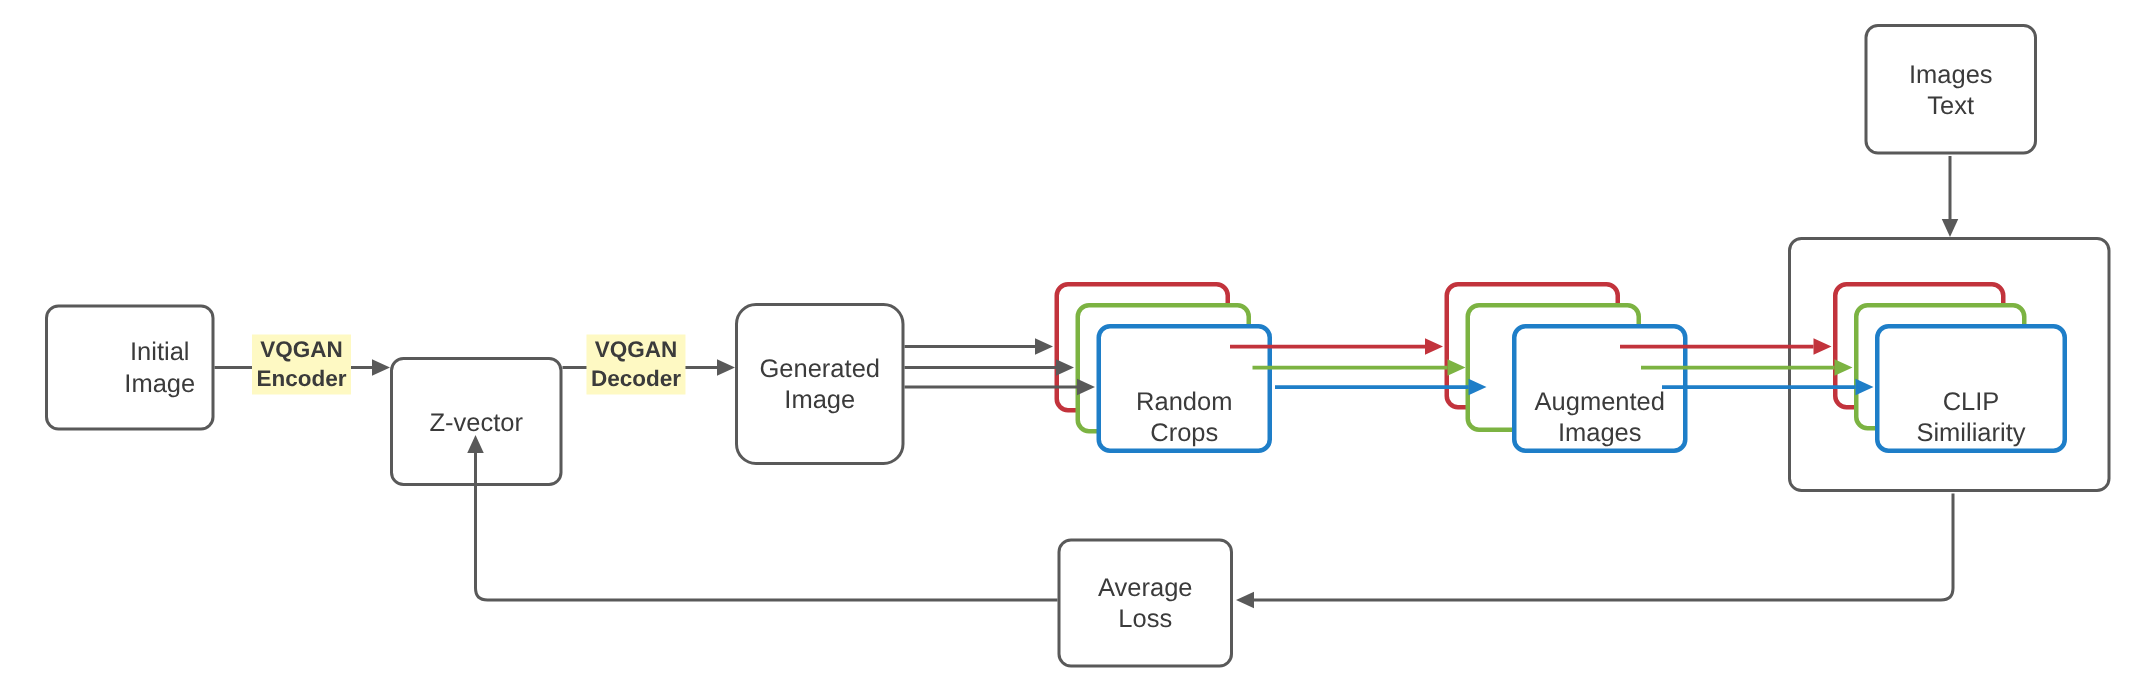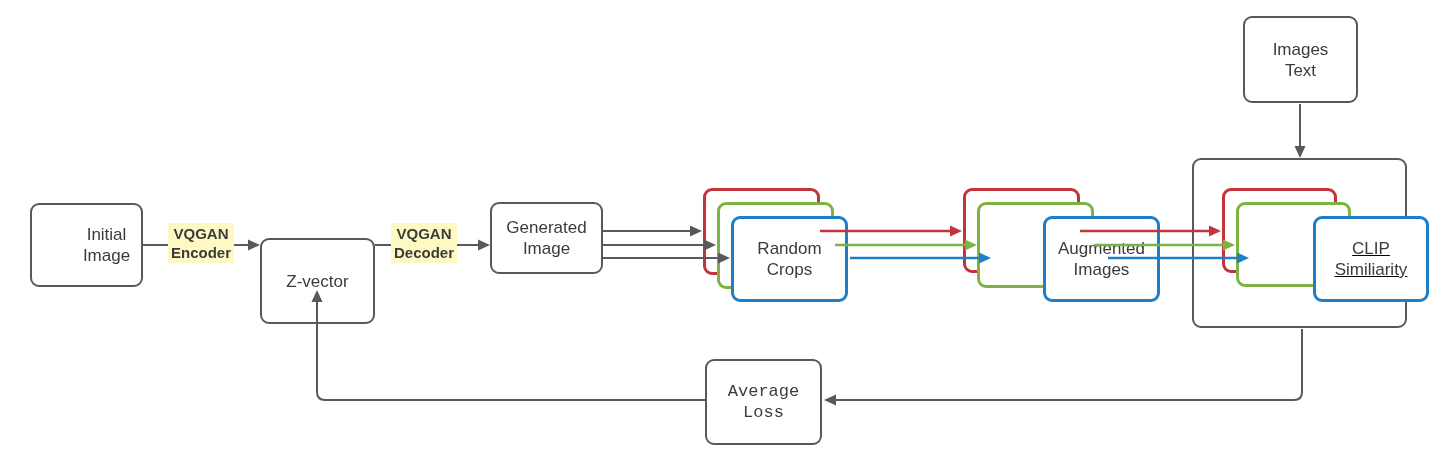--- a/index.html
+++ b/index.html
@@ -10,21 +10,21 @@
     border:2.5px solid var(--stroke-gray,#595959);border-radius:9px;
     display:flex;align-items:center;justify-content:center;
   }
   .node-label{
     font-size:17px;line-height:21px;color:var(--text,#3b3b3b);
     text-align:center;white-space:pre-line;
   }
   .stack{border-width:3px;}
   .b-red{border-color:var(--red,#c2333c);}
   .b-green{border-color:var(--green,#7cb342);}
-  .b-blue{border-color:var(--blue,#1e7ec8);}
+  .b-blue{border-color:var(--blue,#1e7ec8);align-items:flex-end;}
   .z0{z-index:0}.z1{z-index:1}.z2{z-index:2}.z3{z-index:3}
   #connector-layer{position:absolute;left:0;top:0;z-index:5;pointer-events:none;}
   .ln{fill:none;stroke-width:2px;}
   .ln-c{stroke-width:2.5px;}
   .s-gray{stroke:var(--stroke-gray,#595959);}
   .s-red{stroke:var(--red,#c2333c);}
   .s-green{stroke:var(--green,#7cb342);}
   .s-blue{stroke:var(--blue,#1e7ec8);}
   .hd-gray{fill:var(--stroke-gray,#595959);}
   .hd-red{fill:var(--red,#c2333c);}
@@ -51,47 +51,47 @@
 
   <div class="node" style="left:30px;top:203px;width:113px;height:84px;padding-left:40px;">
     <span class="node-label">Initial
 Image</span>
   </div>
 
   <div class="node" style="left:260px;top:202px;width:115px;height:86px;margin-top:36px;">
     <span class="node-label">Z-vector</span>
   </div>
 
-  <div class="node" style="left:490px;top:202px;width:113px;height:72px;">
+  <div class="node" style="left:490px;top:202px;width:113px;height:108px;border-radius:14px;">
     <span class="node-label">Generated
 Image</span>
   </div>
 
   <div class="node stack b-red z1" style="left:703px;top:188px;width:117px;height:87px;"></div>
   <div class="node stack b-green z2" style="left:717px;top:202px;width:117px;height:87px;"></div>
   <div class="node stack b-blue z3" style="left:731px;top:216px;width:117px;height:86px;">
     <span class="node-label">Random
 Crops</span>
   </div>
 
   <div class="node stack b-red z1" style="left:963px;top:188px;width:117px;height:85px;"></div>
   <div class="node stack b-green z2" style="left:977px;top:202px;width:117px;height:86px;"></div>
-  <div class="node stack b-blue z3" style="left:1043px;top:216px;width:117px;height:86px;">
+  <div class="node stack b-blue z3" style="left:1008px;top:216px;width:117px;height:86px;">
     <span class="node-label">Augmented
 Images</span>
   </div>
 
   <div class="node stack b-red z1" style="left:1222px;top:188px;width:115px;height:85px;"></div>
   <div class="node stack b-green z2" style="left:1236px;top:202px;width:115px;height:85px;"></div>
-  <div class="node stack b-blue z3" style="left:1313px;top:216px;width:116px;height:86px;text-decoration:underline;">
+  <div class="node stack b-blue z3" style="left:1250px;top:216px;width:128px;height:86px;">
     <span class="node-label">CLIP
 Similiarity</span>
   </div>
 
-  <div class="node" style="left:705px;top:359px;width:117px;height:86px;font-family:Liberation Mono, monospace;">
+  <div class="node" style="left:705px;top:359px;width:117px;height:86px;">
     <span class="node-label">Average
 Loss</span>
   </div>
 
   <svg id="connector-layer" width="1429" height="462" viewBox="0 0 1429 462">
 
     <g>
       <path class="ln s-gray" d="M143,245 H248"></path>
       <polygon class="hd-gray" points="260,245 248,239.5 248,250.5"></polygon>
     </g>

